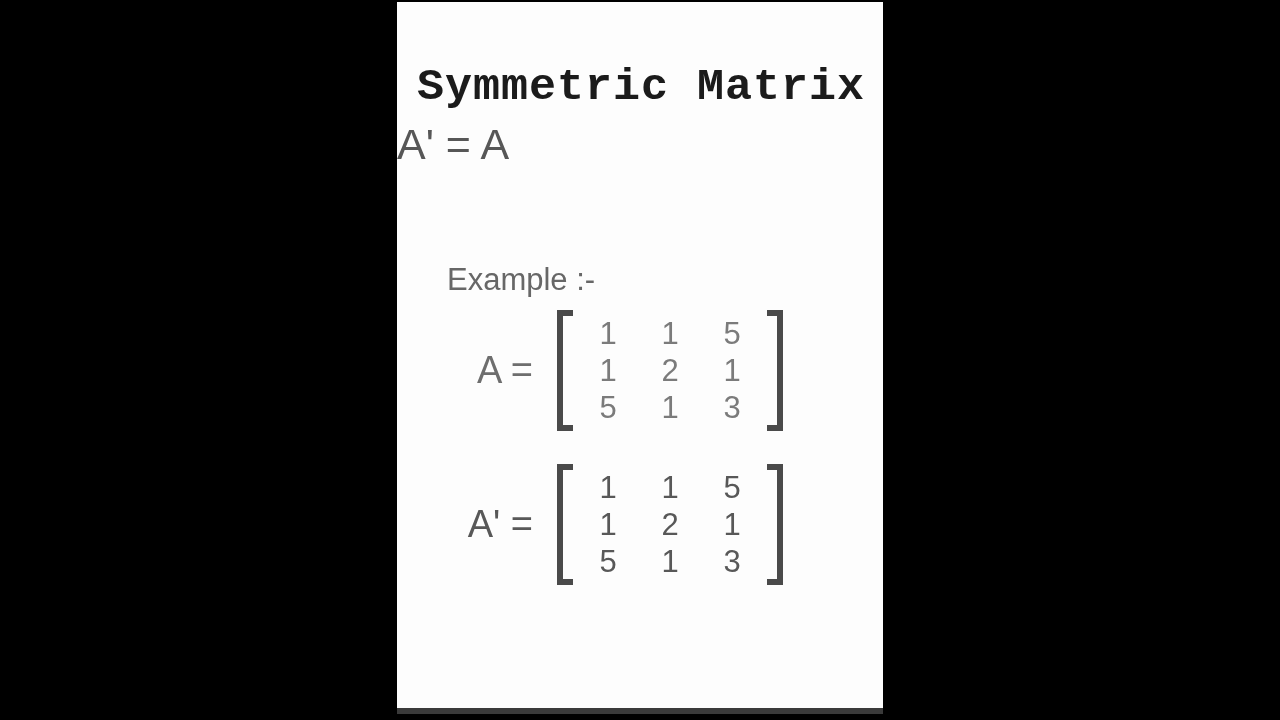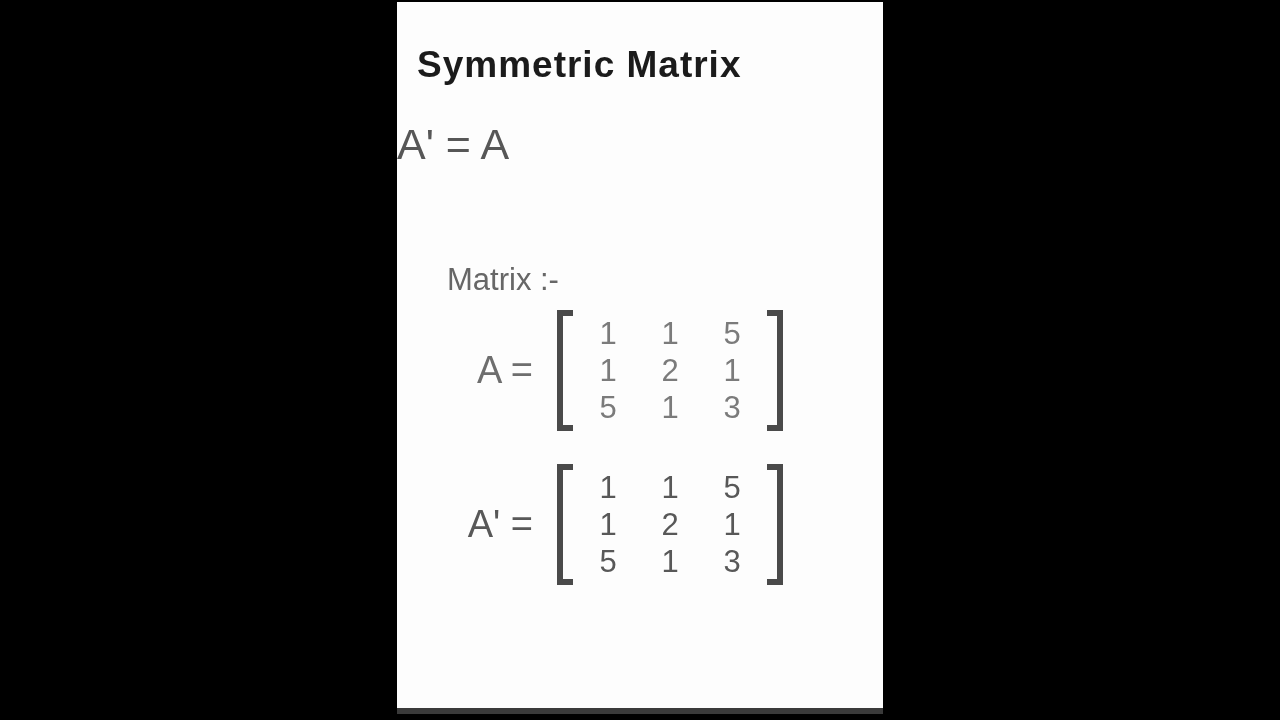--- a/index.html
+++ b/index.html
@@ -25,24 +25,24 @@
     left:397px;
     top:2px;
     width:486px;
     height:712px;
     background:var(--c-panel);
     border-bottom:6px solid var(--c-bottom-strip);
   }
   .title{
     position:absolute;
     left:20px;
-    top:42px;
-    font-family:Liberation Sans, sans-serif;
+    top:60px;
+    font-family:Liberation Mono, monospace;
     font-weight:bold;
-    font-size:37px;
+    font-size:45px;
     letter-spacing:1px;
     color:var(--c-title);
   }
   .equation{
     position:absolute;
     left:0;
     top:118px;
     width:100%;
     text-align:left;
     font-size:43px;
@@ -102,21 +102,21 @@
 </style>
 </head>
 <body>
 
 <div class="panel">
 
   <div class="title">Symmetric Matrix</div>
 
   <div class="equation">A' = A</div>
 
-  <div class="example-label">Matrix :-</div>
+  <div class="example-label">Example :-</div>
 
   <div class="matrix-row first">
     <div class="matrix-label">A =</div>
     <div class="matrix">
       <div class="bracket left"></div>
       <div class="matrix-grid">
         <div class="matrix-cell">1</div>
         <div class="matrix-cell">1</div>
         <div class="matrix-cell">5</div>
         <div class="matrix-cell">1</div>

